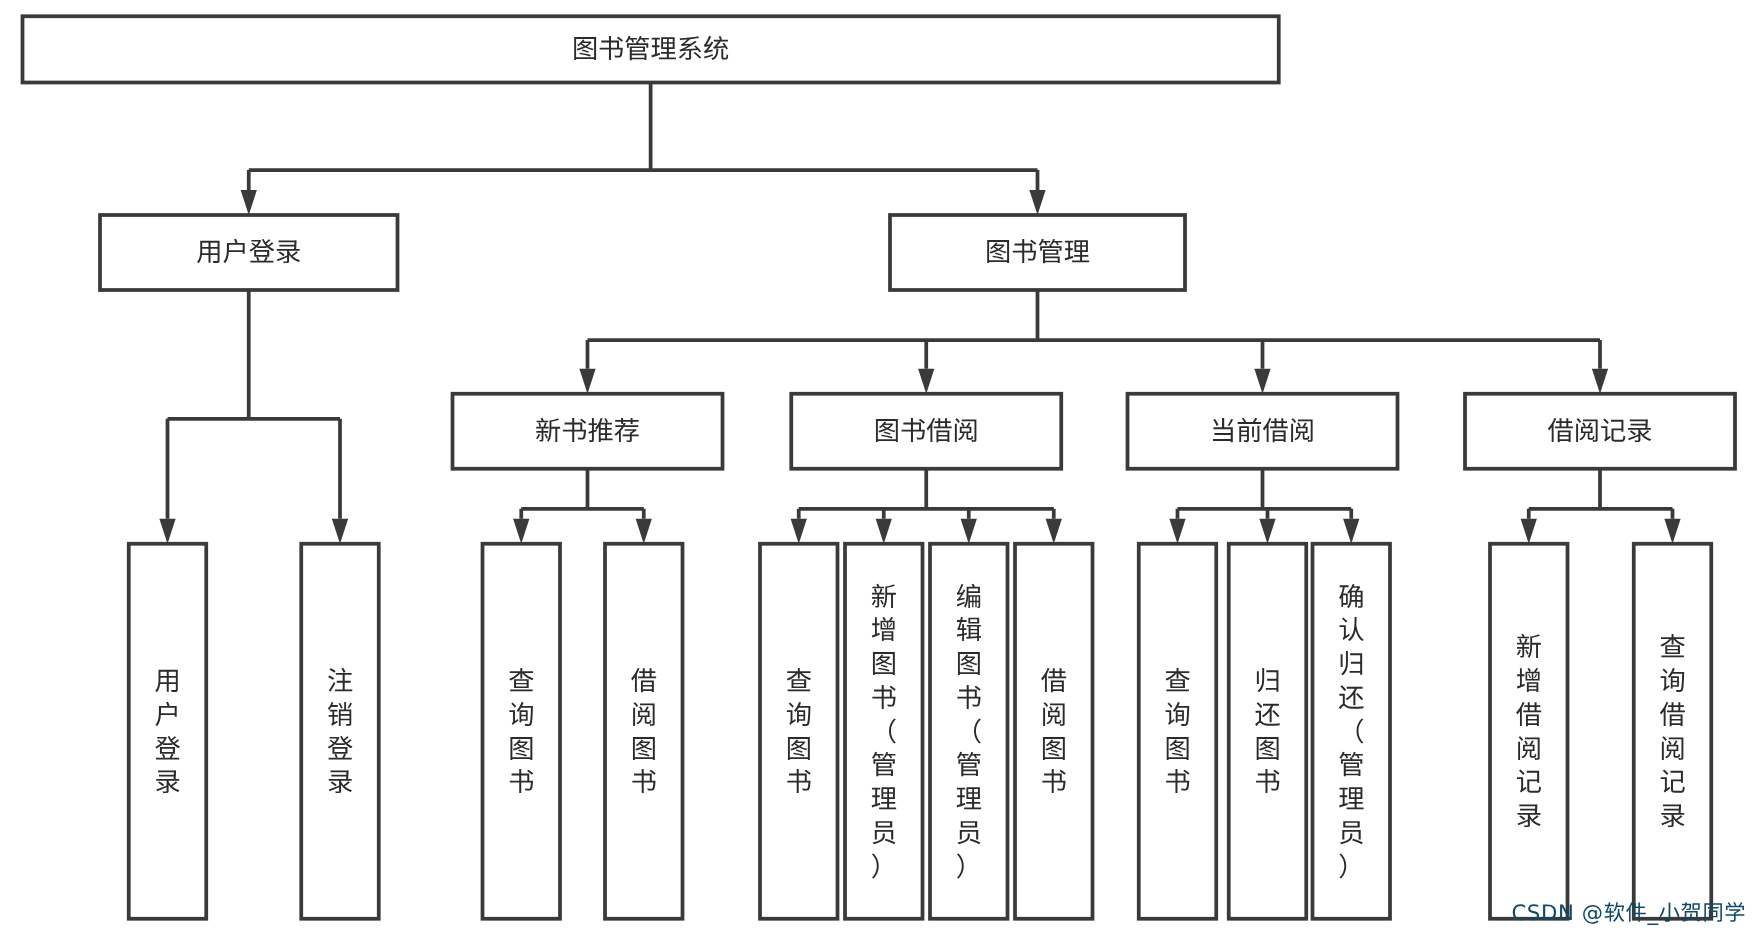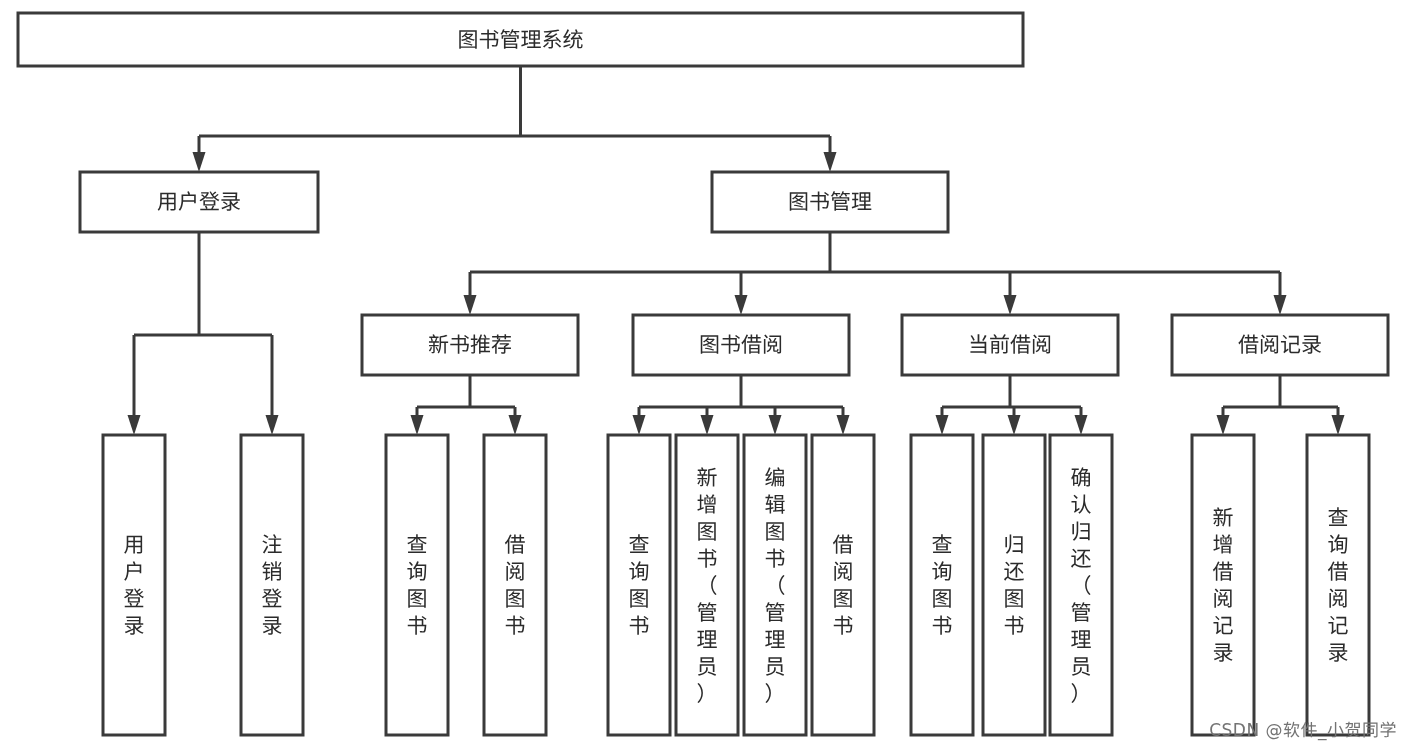--- a/index.html
+++ b/index.html
@@ -56,21 +56,21 @@
     font-size: 21px;
     text-anchor: middle;
   }
   .node-label-v tspan {
     text-anchor: middle;
   }
   .watermark-text {
     position: absolute;
     right: 8px;
     bottom: 6px;
-    color: #737373;
+    color: #0c4a6e;
     font-size: 17px;
     font-family: "DejaVu Sans", "Liberation Sans", sans-serif;
     white-space: nowrap;
     letter-spacing: 0.5px;
     pointer-events: none;
   }
 </style>
 </head>
 <body>
 

